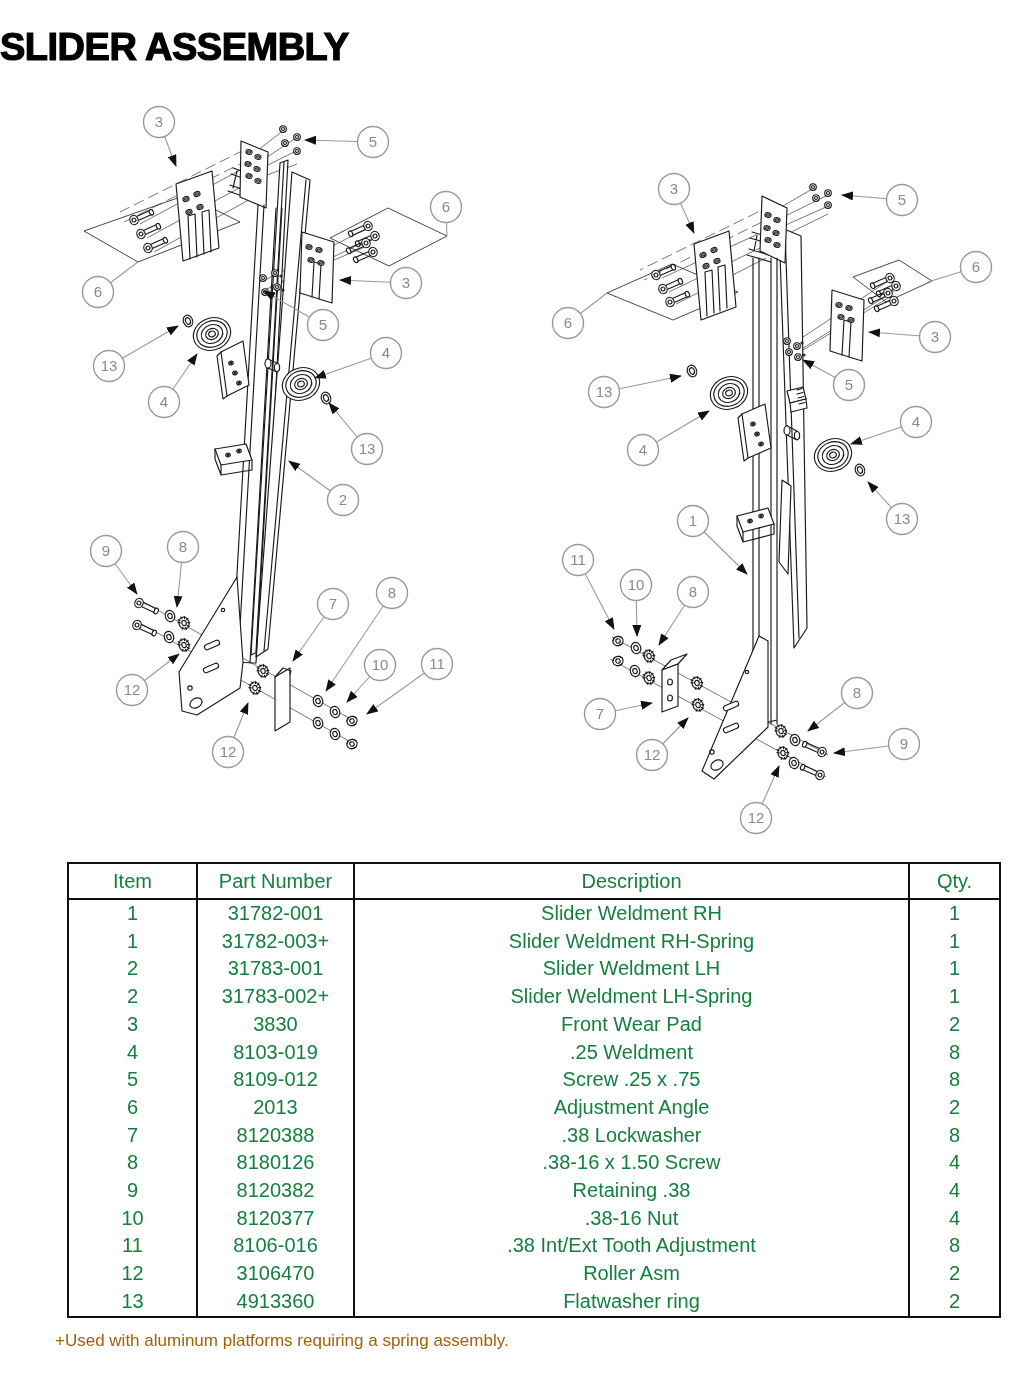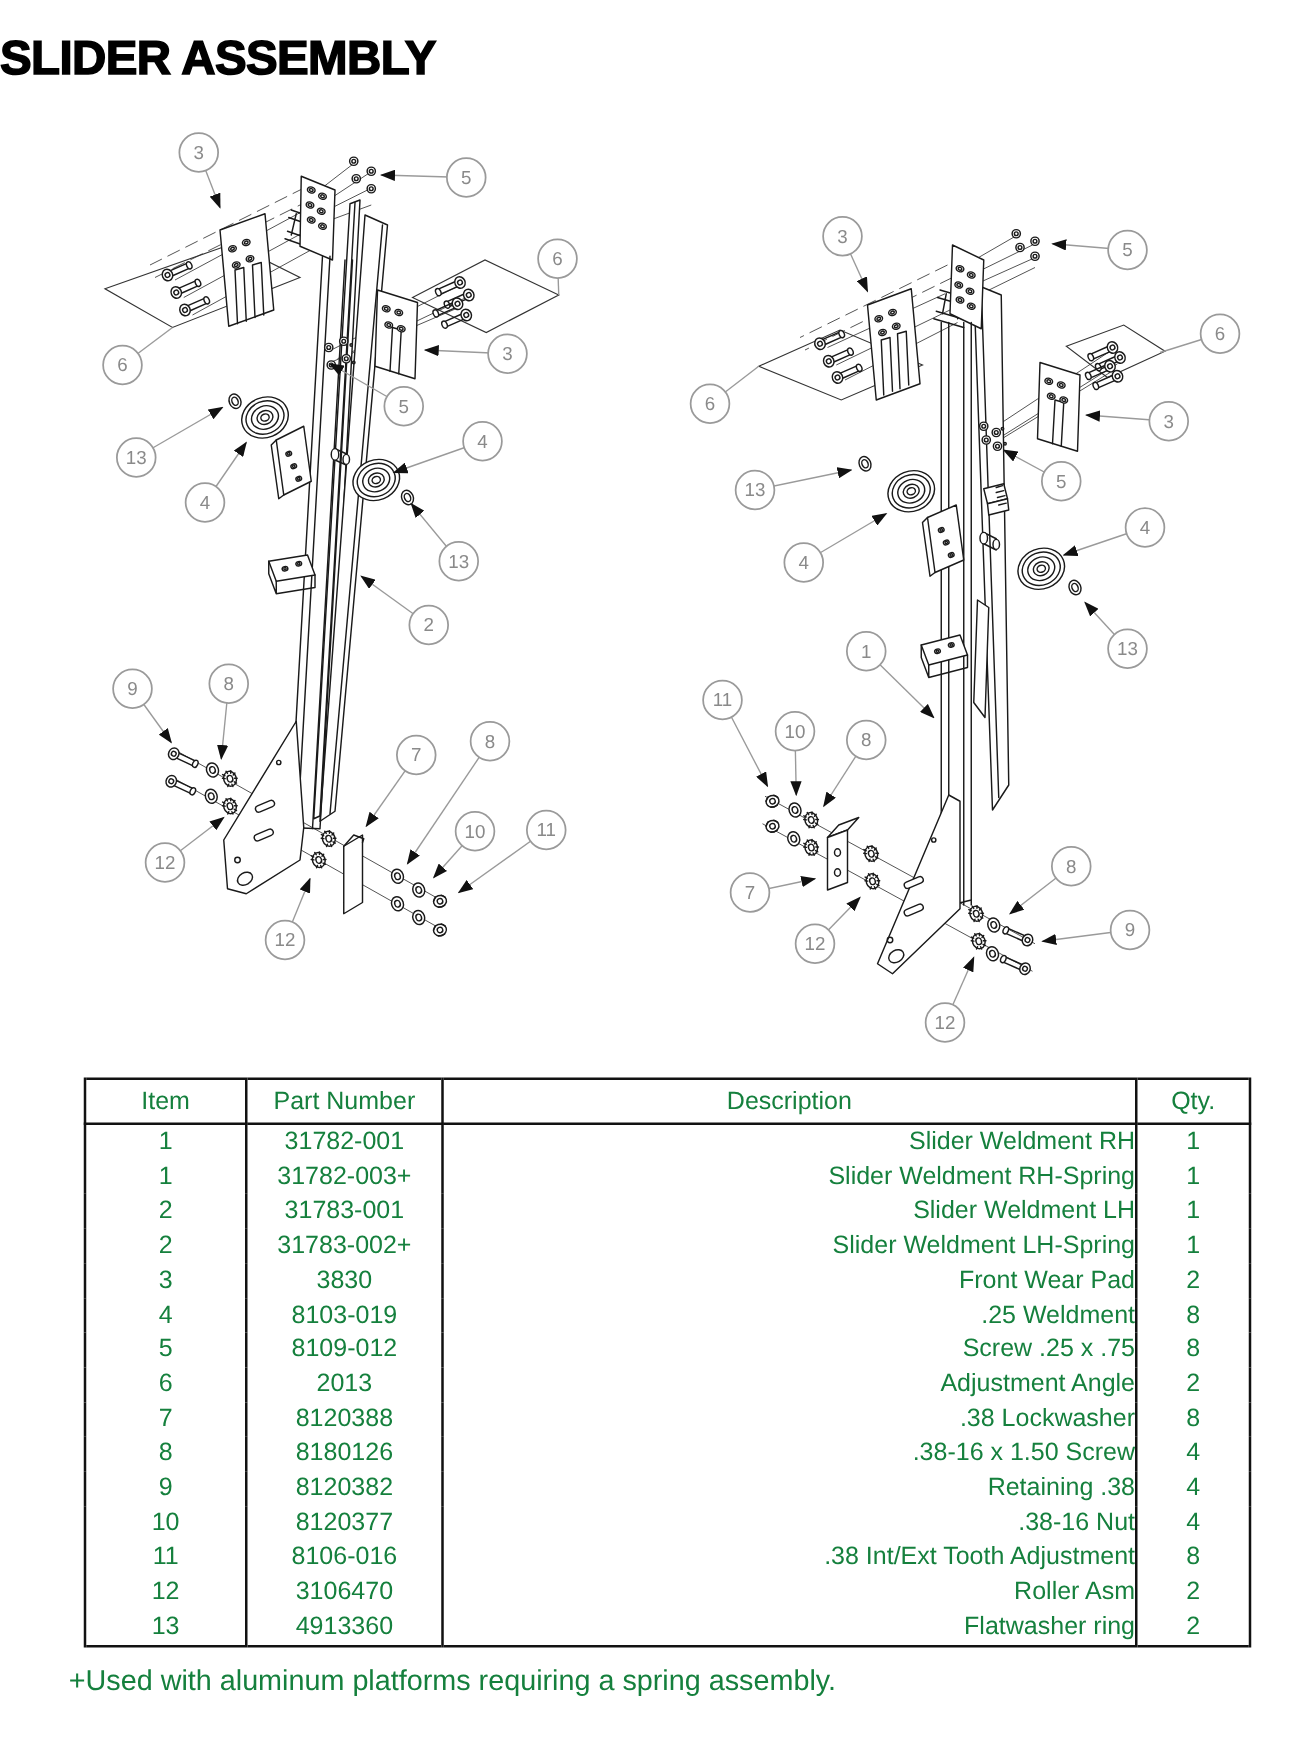--- a/index.html
+++ b/index.html
@@ -8,22 +8,22 @@
   .title{position:absolute;top:26px;left:0;width:100%;text-align:left;
          font-size:38px;font-weight:700;letter-spacing:-0.5px;color:#000;
          -webkit-text-stroke:1.2px #000;}
   svg.diagram{position:absolute;top:0;left:0;}
   table.parts{position:absolute;left:50px;top:862px;border-collapse:collapse;table-layout:fixed;
               font-size:20px;color:#15803d;border:2px solid #111;margin-left:17px;}
   table.parts th,table.parts td{padding:0;text-align:center;font-weight:400;
               border-left:2px solid #111;border-right:2px solid #111;border-top:0;border-bottom:0;}
   table.parts thead th{height:34px;font-size:20px;border-bottom:2px solid #111;}
   table.parts tbody td{height:27.7px;line-height:27.7px;}
-  table.parts td.desc{text-align:right;}
-  .footnote{position:absolute;left:55px;top:1331px;font-size:23px;color:#15803d;}
+  table.parts td.desc{text-align:center;}
+  .footnote{position:absolute;left:55px;top:1331px;font-size:17px;color:#a16207;}
   .balloon-text{font-family:"Liberation Sans",sans-serif;font-size:15px;fill:#8a8a8a;}
 </style>
 </head>
 <body>
 
 <div class="page">
 
   <div class="title">SLIDER ASSEMBLY</div>
 
   <svg class="diagram" width="1035" height="860" viewBox="0 0 1035 860">

